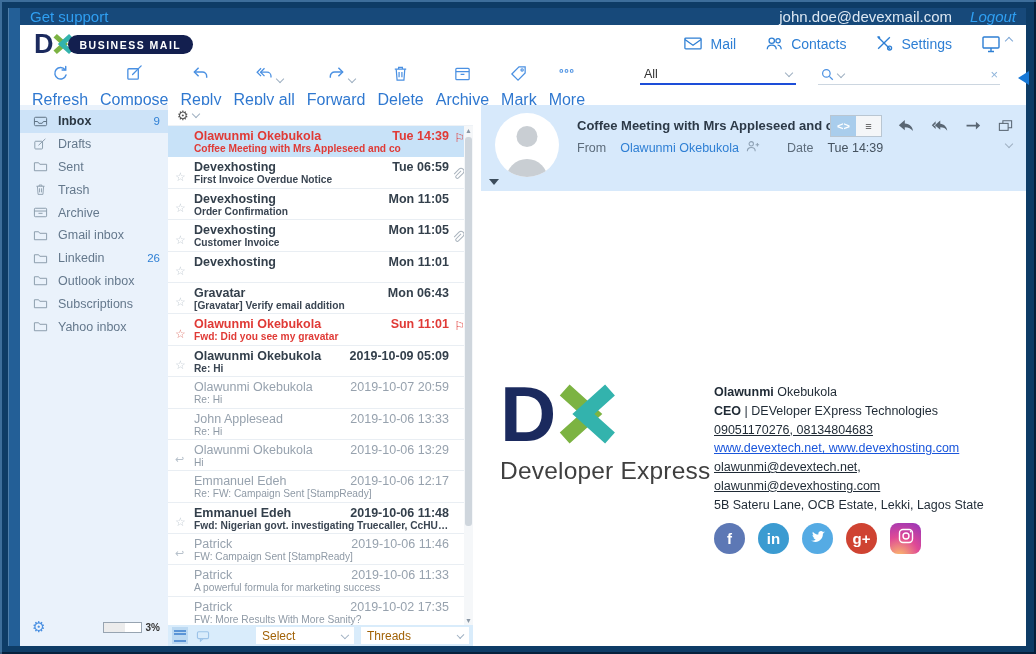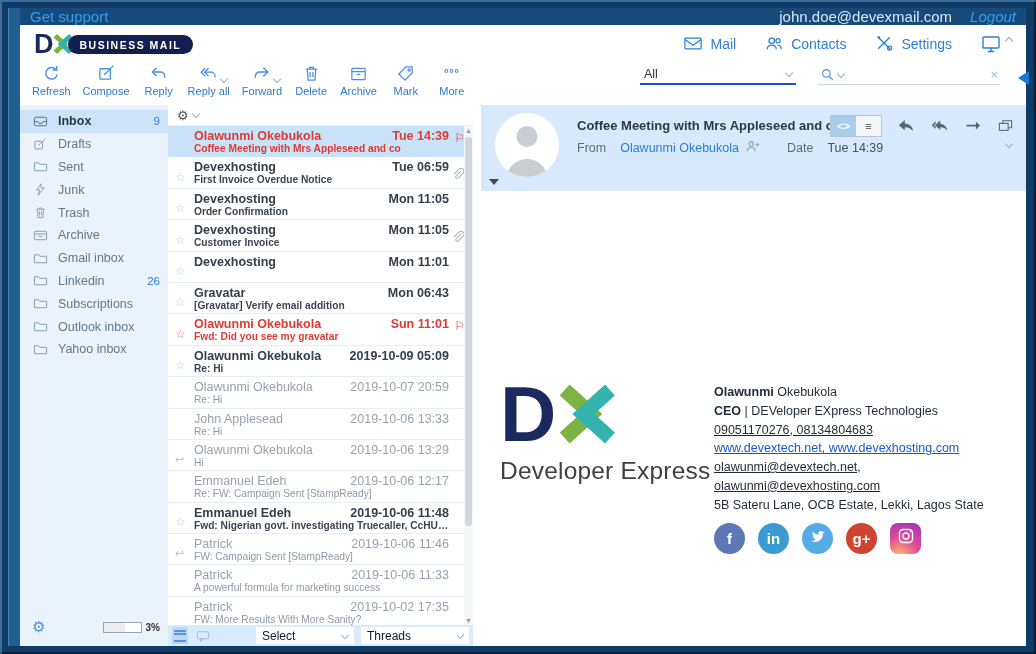--- a/index.html
+++ b/index.html
@@ -40,21 +40,21 @@
     border-bottom:1.4px solid #9fb0c2;transform:rotate(45deg);margin-top:-2px;}
   .caret.up{transform:rotate(-135deg);margin-top:4px;}
   .caret.blue{border-color:#7ea8d6;}
 
   
   .toolbar{height:40px;display:flex;align-items:flex-start;padding:2px 0 0 12px;flex:0 0 auto;background:#fff;}
   .tb-btn{display:flex;flex-direction:column;align-items:center;margin-right:12px;cursor:pointer;min-width:34px;}
   .tb-btn .ic{height:20px;display:flex;align-items:center;color:#4a90e2;position:relative;}
   .tb-btn .ic svg{width:19px;height:19px;}
   .tb-btn .ic .caret{position:absolute;right:-9px;bottom:3px;}
-  .tb-btn .lbl{font-size:11px;color:#2f78d0;margin-top:0;white-space:nowrap;}
+  .tb-btn .lbl{font-size:16px;color:#2f78d0;margin-top:6px;white-space:nowrap;}
   .tb-right{margin-left:auto;display:flex;align-items:flex-end;padding-bottom:6px;}
   .tb-select{width:148px;border-bottom:2px solid #1d4ed8;display:flex;align-items:center;
     font-size:12.5px;color:#333;padding:2px 4px;margin-right:22px;}
   .tb-select .caret{margin-left:auto;}
   .tb-search{width:178px;border-bottom:1px solid #ccd6e0;display:flex;align-items:center;
     padding:1px 2px 2px;margin-right:26px;color:#4a90e2;}
   .tb-search svg{width:15px;height:15px;flex:0 0 auto;}
   .tb-search .caret{margin:0 4px 0 3px;}
   .tb-search input{border:0;outline:0;flex:1;font-size:12px;min-width:10px;background:transparent;}
   .tb-search .clear{color:#8fb4da;font-size:13px;cursor:pointer;}
@@ -106,21 +106,21 @@
   .scrollbar .thumb{position:absolute;left:1px;right:1px;top:11px;height:78%;background:#cfd6dd;border-radius:3px;}
   .scrollbar .arr{position:absolute;left:0;right:0;text-align:center;font-size:7px;color:#8a97a5;line-height:9px;}
   .scrollbar .arr.up{top:0;}
   .scrollbar .arr.dn{bottom:0;}
   .list-footer{height:21px;flex:0 0 auto;background:#d9ecfb;display:flex;align-items:center;gap:7px;padding:0 4px;}
   .lf-btn{width:26px;height:17px;display:flex;align-items:center;justify-content:center;cursor:pointer;}
   .lf-btn.active{background:#bcd9f2;}
   .lf-btn .bars{width:12px;height:8px;border-top:2px solid #5a94d6;border-bottom:2px solid #5a94d6;position:relative;}
   .lf-btn .bars::after{content:"";position:absolute;left:0;right:0;top:1px;border-top:2px solid #5a94d6;}
   .lf-btn svg{width:14px;height:12px;color:#9cc3e8;}
-  .lf-select{background:#fff;height:17px;display:flex;align-items:center;font-size:12px;color:#0f172a;
+  .lf-select{background:#fff;height:17px;display:flex;align-items:center;font-size:12px;color:#a16207;
     padding:0 6px;cursor:pointer;gap:47px;}
   .lf-select.w1{width:86px;margin-left:38px;}
   .lf-select.w2{width:96px;}
   .lf-select .caret{margin-left:auto;}
 
   
   .pane{flex:1;margin-left:8px;display:flex;flex-direction:column;min-width:0;background:#fff;}
   .pane-header{height:86px;flex:0 0 auto;background:#d7e9fb;position:relative;}
   .avatar{position:absolute;left:14px;top:8px;width:64px;height:64px;border-radius:50%;background:#fff;overflow:hidden;}
   .avatar::before{content:"";position:absolute;left:50%;top:13px;transform:translateX(-50%);
@@ -356,29 +356,20 @@
           <span class="sb-ic">
             <svg viewBox="0 0 18 16" fill="none" stroke="currentColor" stroke-width="1.2">
               <path d="M1.5 13.2V3.4h5.2l1.4 1.9h8.4v7.9z"></path>
             </svg>
           </span>
           <span>Sent</span>
           <span class="sb-count"></span>
         </div>
         <div class="sb-item">
           <span class="sb-ic">
-            <svg viewBox="0 0 18 16" fill="none" stroke="currentColor" stroke-width="1.2">
-              <path d="M9.5 1L4.5 8.6h3.4L6 15l7.5-9H9.8z"></path>
-            </svg>
-          </span>
-          <span>Junk</span>
-          <span class="sb-count"></span>
-        </div>
-        <div class="sb-item">
-          <span class="sb-ic">
             <svg viewBox="0 0 18 16" fill="none" stroke="currentColor" stroke-width="1.1">
               <path d="M4 4h10M7.3 4V2.5h3.4V4"></path>
               <path d="M5.2 4l.8 10h6l.8-10"></path>
               <path d="M7.8 6.5v5M10.2 6.5v5"></path>
             </svg>
           </span>
           <span>Trash</span>
           <span class="sb-count"></span>
         </div>
         <div class="sb-item">
@@ -408,30 +399,30 @@
           </span>
           <span>Linkedin</span>
           <span class="sb-count">26</span>
         </div>
         <div class="sb-item">
           <span class="sb-ic">
             <svg viewBox="0 0 18 16" fill="none" stroke="currentColor" stroke-width="1.2">
               <path d="M1.5 13.2V3.4h5.2l1.4 1.9h8.4v7.9z"></path>
             </svg>
           </span>
+          <span>Outlook inbox</span>
+          <span class="sb-count"></span>
+        </div>
+        <div class="sb-item">
+          <span class="sb-ic">
+            <svg viewBox="0 0 18 16" fill="none" stroke="currentColor" stroke-width="1.2">
+              <path d="M1.5 13.2V3.4h5.2l1.4 1.9h8.4v7.9z"></path>
+            </svg>
+          </span>
           <span>Subscriptions</span>
-          <span class="sb-count"></span>
-        </div>
-        <div class="sb-item">
-          <span class="sb-ic">
-            <svg viewBox="0 0 18 16" fill="none" stroke="currentColor" stroke-width="1.2">
-              <path d="M1.5 13.2V3.4h5.2l1.4 1.9h8.4v7.9z"></path>
-            </svg>
-          </span>
-          <span>Outlook inbox</span>
           <span class="sb-count"></span>
         </div>
         <div class="sb-item">
           <span class="sb-ic">
             <svg viewBox="0 0 18 16" fill="none" stroke="currentColor" stroke-width="1.2">
               <path d="M1.5 13.2V3.4h5.2l1.4 1.9h8.4v7.9z"></path>
             </svg>
           </span>
           <span>Yahoo inbox</span>
           <span class="sb-count"></span>

